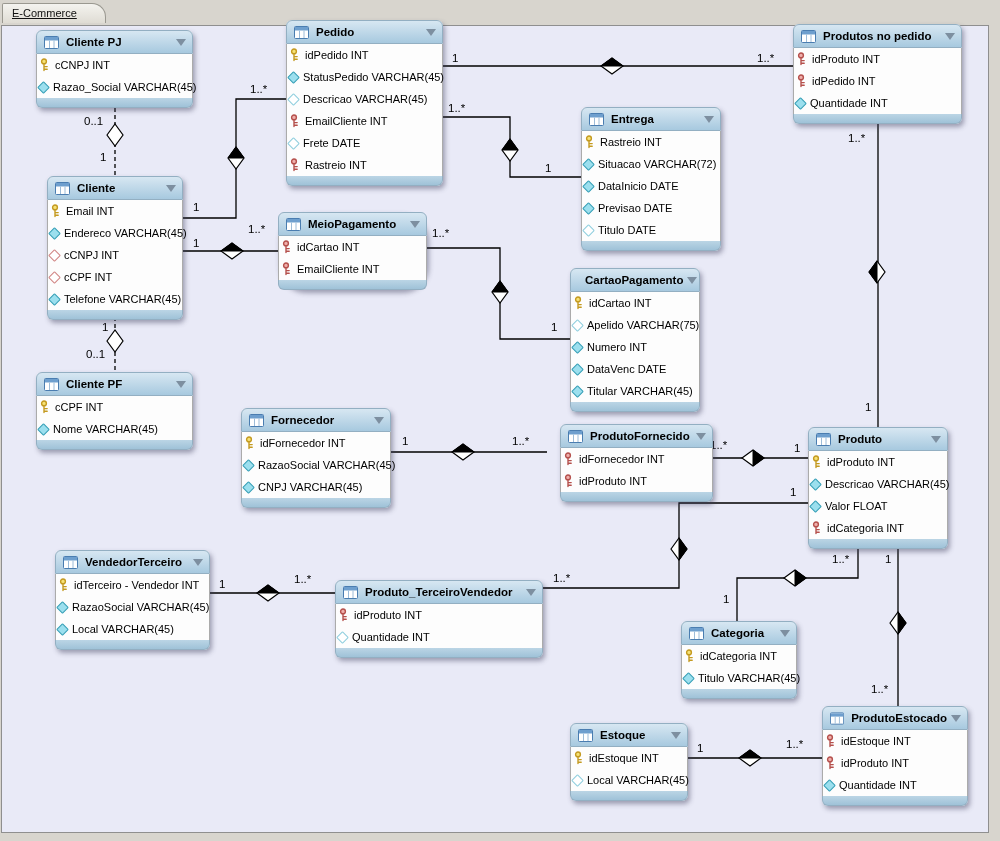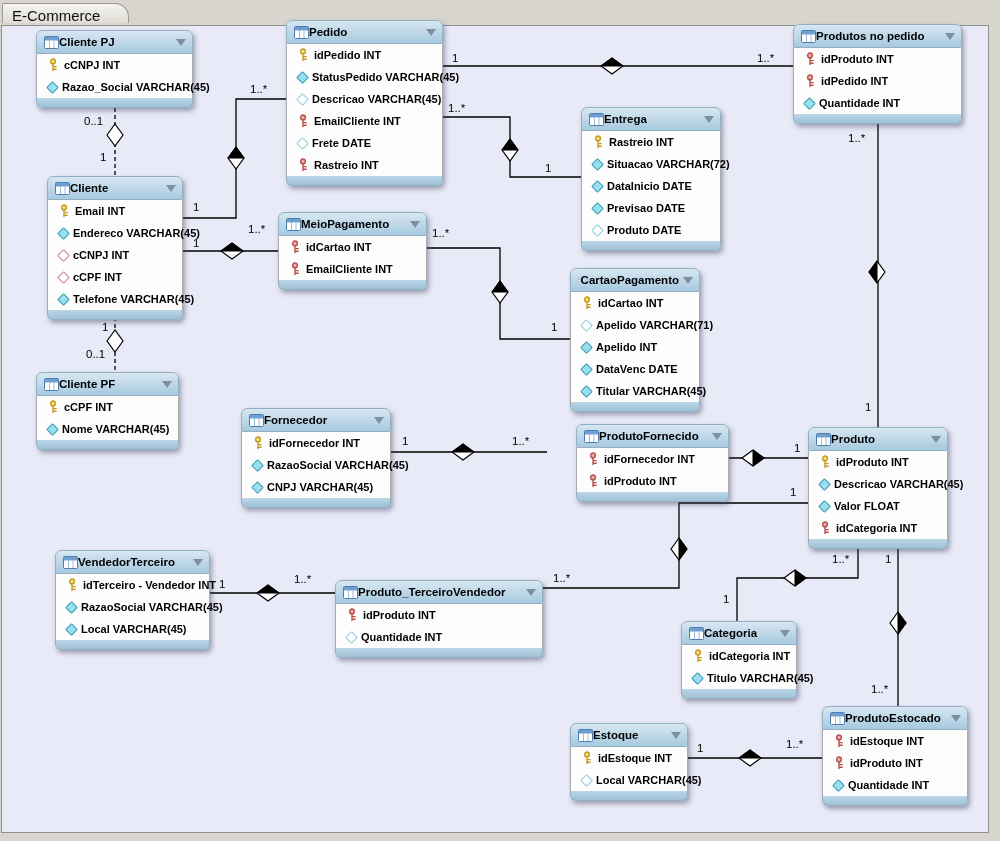--- a/index.html
+++ b/index.html
@@ -12,41 +12,41 @@
   .frame{
     position:absolute;left:1px;top:25px;width:986px;height:806px;
     background:#E9EAF7;border:1px solid #8F8F8F;
   }
   .tab{
     position:absolute;left:2px;top:3px;height:20px;min-width:96px;
     padding:3px 28px 0 9px;box-sizing:border-box;
     background:linear-gradient(#F4F3EF,#DFDCD4);
     border:1px solid #9A9890;border-bottom:none;
     border-radius:2px 14px 0 0;
-    font-size:15px;color:#111;z-index:5;
+    font-size:11px;color:#111;z-index:5;text-decoration:underline;
   }
   svg.layer{position:absolute;left:0;top:0;pointer-events:none;z-index:1;}
   .tbl{
     position:absolute;z-index:2;border-radius:6px;
     box-shadow:2px 3px 5px rgba(60,60,90,.45);
     background:#FDFDFD;
   }
   .tbl-header{
     height:24px;display:flex;align-items:center;
     background:linear-gradient(#D7E7F2,#A7C9DF);
     border:1px solid #93AFC2;border-radius:6px 6px 0 0;
     box-sizing:border-box;padding:0 6px 0 7px;
   }
-  .tbl-title{font-weight:bold;font-size:11.5px;flex:1;white-space:nowrap;}
+  .tbl-title{font-weight:bold;font-size:11.5px;margin-left:7px;flex:1;white-space:nowrap;}
   .arrow{
     width:0;height:0;border-left:5px solid transparent;border-right:5px solid transparent;
     border-top:7px solid #7D8FA0;margin-left:4px;
   }
   .tbl-body{border-left:1px solid #ABABAB;border-right:1px solid #ABABAB;background:#FDFDFD;}
-  .row{height:22px;display:flex;align-items:center;padding-left:11px;white-space:nowrap;font-weight:bold;}
+  .row{height:22px;display:flex;align-items:center;padding-left:2px;white-space:nowrap;}
   .row .icon{flex:0 0 auto;margin-right:5px;display:inline-block;}
   .dmnd{width:7px;height:7px;transform:rotate(45deg);border:1.4px solid;border-radius:1px;}
   .dmnd.filled{background:#9BDFEE;border-color:#359FB6;}
   .dmnd.open{background:#FFFFFF;border-color:#8FCEDE;}
   .dmnd.openred{background:#FFFFFF;border-color:#D18584;}
   .tbl-footer{
     height:9px;background:linear-gradient(#BBD5E5,#9FC2D8);
     border:1px solid #93AFC2;border-top:none;border-radius:0 0 6px 6px;
   }
 </style>
@@ -296,21 +296,21 @@
         <div class="row">
           <span class="icon dmnd filled"></span>
           <span>DataInicio DATE</span>
         </div>
         <div class="row">
           <span class="icon dmnd filled"></span>
           <span>Previsao DATE</span>
         </div>
         <div class="row">
           <span class="icon dmnd open"></span>
-          <span>Produto DATE</span>
+          <span>Titulo DATE</span>
         </div>
       </div>
       <div class="tbl-footer"></div>
     </div>
     <div class="tbl" style="left: 47px; top: 176px; width: 136px;">
       <div class="tbl-header">
         <svg width="15" height="13" viewBox="0 0 15 13">
           <rect x="0.5" y="0.5" width="14" height="12" rx="1" fill="#FFFFFF" stroke="#4A7DB0"></rect>
           <rect x="1" y="1" width="13" height="3.5" fill="#6E9FCE"></rect>
           <line x1="5.5" y1="4.5" x2="5.5" y2="12" stroke="#9DBCD8"></line>
@@ -339,21 +339,21 @@
           <span class="icon dmnd openred"></span>
           <span>cCPF INT</span>
         </div>
         <div class="row">
           <span class="icon dmnd filled"></span>
           <span>Telefone VARCHAR(45)</span>
         </div>
       </div>
       <div class="tbl-footer"></div>
     </div>
-    <div class="tbl" style="left: 278px; top: 212px; width: 149px;">
+    <div class="tbl" style="left: 278px; top: 212px; width: 149px; border-radius: 26px;">
       <div class="tbl-header">
         <svg width="15" height="13" viewBox="0 0 15 13">
           <rect x="0.5" y="0.5" width="14" height="12" rx="1" fill="#FFFFFF" stroke="#4A7DB0"></rect>
           <rect x="1" y="1" width="13" height="3.5" fill="#6E9FCE"></rect>
           <line x1="5.5" y1="4.5" x2="5.5" y2="12" stroke="#9DBCD8"></line>
           <line x1="10" y1="4.5" x2="10" y2="12" stroke="#9DBCD8"></line>
         </svg>
         <span class="tbl-title">MeioPagamento</span>
         <span class="arrow"></span>
       </div>
@@ -389,38 +389,38 @@
       <div class="tbl-body">
         <div class="row">
           <svg class="icon" width="11" height="14" viewBox="0 0 11 14">
             <circle cx="5" cy="3.4" r="2.4" fill="#F6E276" stroke="#C49A20" stroke-width="1.4"></circle>
             <path d="M5 5.8 L5 12.6 M5 8.6 L8.2 8.6 M5 11.2 L8.2 11.2" fill="none" stroke="#C49A20" stroke-width="1.4" stroke-linecap="round"></path>
           </svg>
           <span>idCartao INT</span>
         </div>
         <div class="row">
           <span class="icon dmnd open"></span>
-          <span>Apelido VARCHAR(71)</span>
-        </div>
-        <div class="row">
-          <span class="icon dmnd filled"></span>
-          <span>Apelido INT</span>
+          <span>Apelido VARCHAR(75)</span>
+        </div>
+        <div class="row">
+          <span class="icon dmnd filled"></span>
+          <span>Numero INT</span>
         </div>
         <div class="row">
           <span class="icon dmnd filled"></span>
           <span>DataVenc DATE</span>
         </div>
         <div class="row">
           <span class="icon dmnd filled"></span>
           <span>Titular VARCHAR(45)</span>
         </div>
       </div>
       <div class="tbl-footer"></div>
     </div>
-    <div class="tbl" style="left: 36px; top: 372px; width: 143px;">
+    <div class="tbl" style="left: 36px; top: 372px; width: 157px;">
       <div class="tbl-header">
         <svg width="15" height="13" viewBox="0 0 15 13">
           <rect x="0.5" y="0.5" width="14" height="12" rx="1" fill="#FFFFFF" stroke="#4A7DB0"></rect>
           <rect x="1" y="1" width="13" height="3.5" fill="#6E9FCE"></rect>
           <line x1="5.5" y1="4.5" x2="5.5" y2="12" stroke="#9DBCD8"></line>
           <line x1="10" y1="4.5" x2="10" y2="12" stroke="#9DBCD8"></line>
         </svg>
         <span class="tbl-title">Cliente PF</span>
         <span class="arrow"></span>
       </div>
@@ -462,21 +462,21 @@
           <span class="icon dmnd filled"></span>
           <span>RazaoSocial VARCHAR(45)</span>
         </div>
         <div class="row">
           <span class="icon dmnd filled"></span>
           <span>CNPJ VARCHAR(45)</span>
         </div>
       </div>
       <div class="tbl-footer"></div>
     </div>
-    <div class="tbl" style="left: 576px; top: 424px; width: 153px;">
+    <div class="tbl" style="left: 560px; top: 424px; width: 153px;">
       <div class="tbl-header">
         <svg width="15" height="13" viewBox="0 0 15 13">
           <rect x="0.5" y="0.5" width="14" height="12" rx="1" fill="#FFFFFF" stroke="#4A7DB0"></rect>
           <rect x="1" y="1" width="13" height="3.5" fill="#6E9FCE"></rect>
           <line x1="5.5" y1="4.5" x2="5.5" y2="12" stroke="#9DBCD8"></line>
           <line x1="10" y1="4.5" x2="10" y2="12" stroke="#9DBCD8"></line>
         </svg>
         <span class="tbl-title">ProdutoFornecido</span>
         <span class="arrow"></span>
       </div>

